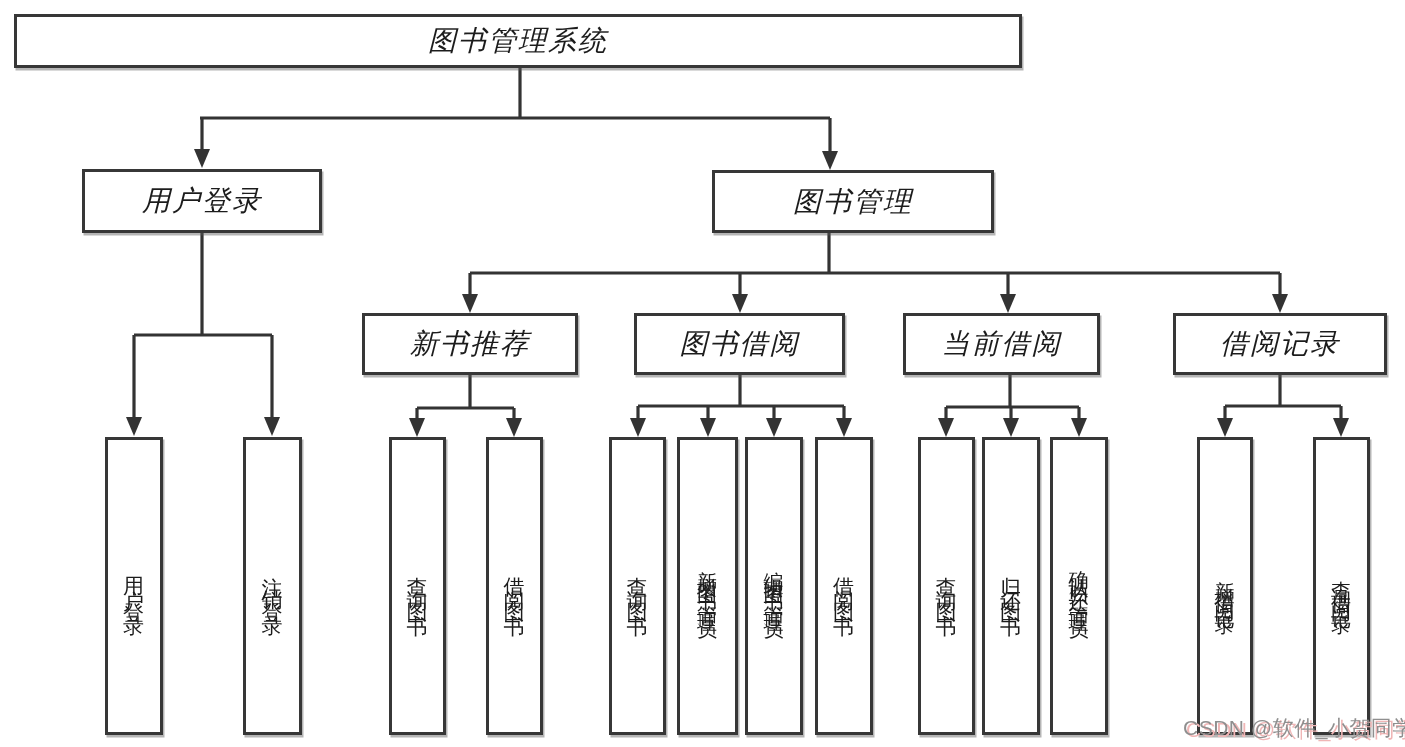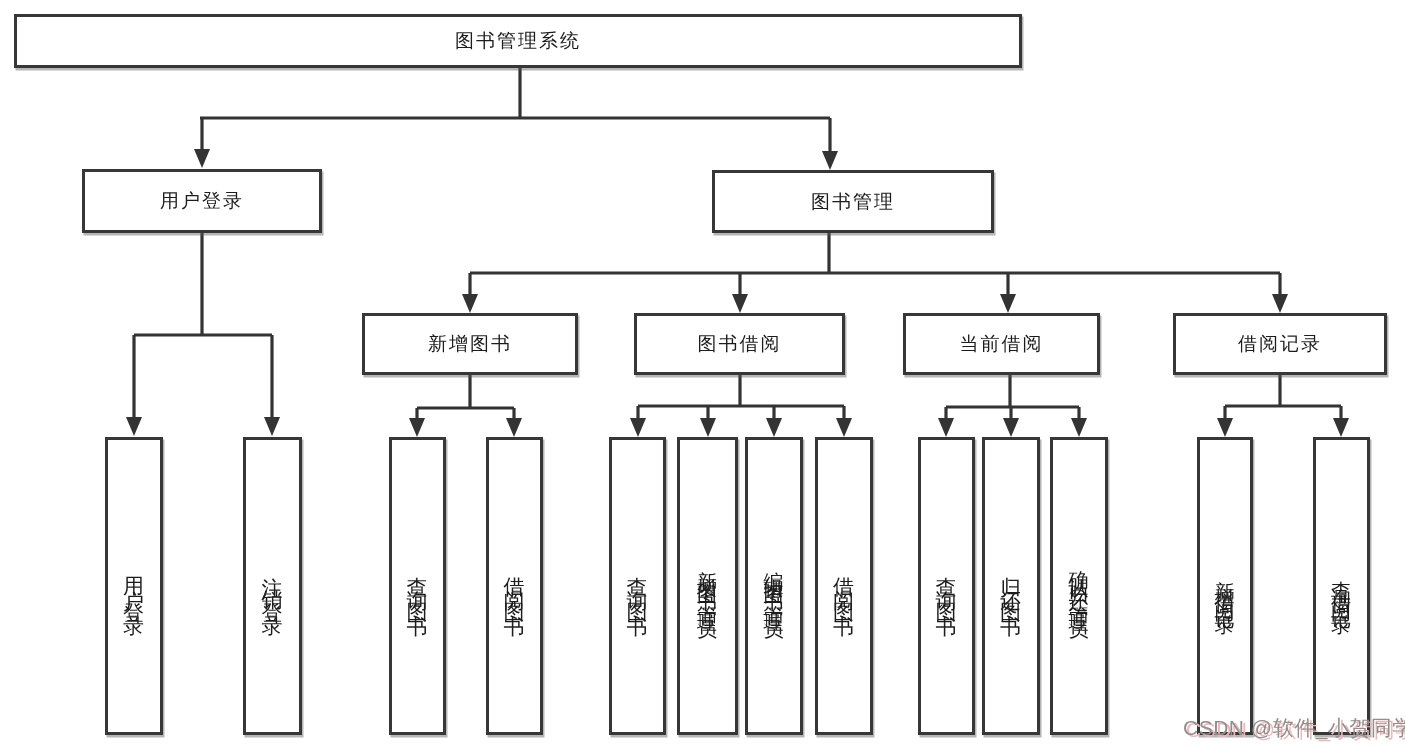--- a/index.html
+++ b/index.html
@@ -28,23 +28,24 @@
     box-sizing: border-box;
     background: #ffffff;
     border: 3px solid #373737;
     box-shadow: 1.5px 2.5px 0 rgba(90,90,90,0.45);
     display: flex;
     align-items: center;
     justify-content: center;
     color: #1c1c1c;
   }
   .hnode {
-    font-size: 19px;
+    font-size: 28px;
     letter-spacing: 2px;
     white-space: nowrap;
+    font-style: italic;
   }
   .leaf {
     top: 437px;
     height: 298px;
     writing-mode: vertical-rl;
     text-orientation: mixed;
     font-size: 21px;
     letter-spacing: 13px;
     line-height: 1;
   }
@@ -143,21 +144,21 @@
   </div>
 
   <div class="node hnode" style="left:82px; top:169px; width:240px; height:64px;">
     <span>用户登录</span>
   </div>
   <div class="node hnode" style="left:712px; top:170px; width:282px; height:63px;">
     <span>图书管理</span>
   </div>
 
   <div class="node hnode" style="left:362px; top:313px; width:216px; height:62px;">
-    <span>新增图书</span>
+    <span>新书推荐</span>
   </div>
   <div class="node hnode" style="left:634px; top:313px; width:211px; height:62px;justify-content:center;">
     <span>图书借阅</span>
   </div>
   <div class="node hnode" style="left:903px; top:313px; width:197px; height:62px;">
     <span>当前借阅</span>
   </div>
   <div class="node hnode" style="left:1173px; top:313px; width:214px; height:62px;">
     <span>借阅记录</span>
   </div>

